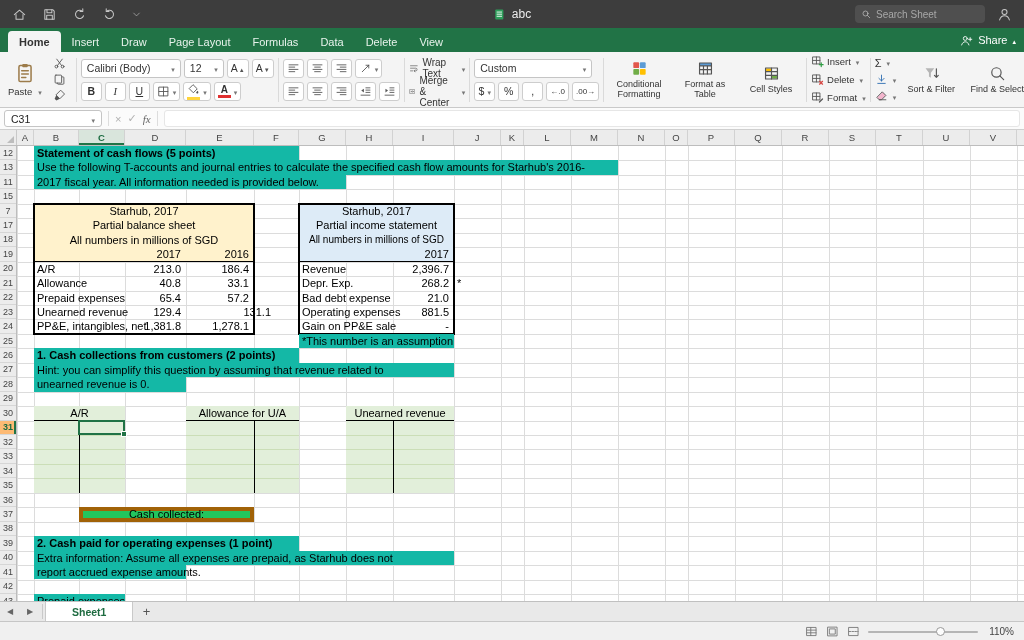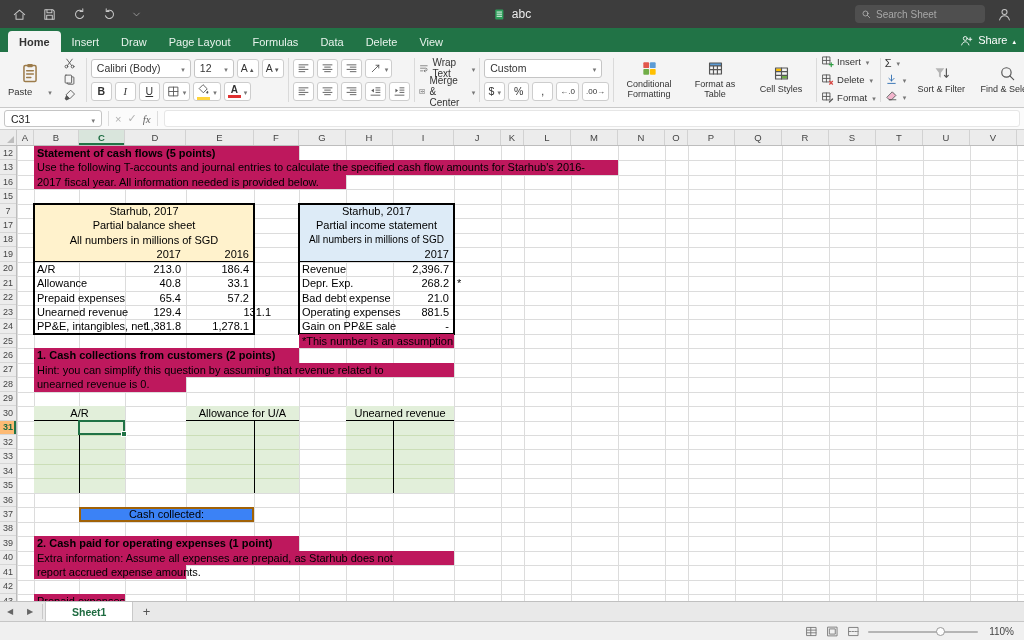--- a/index.html
+++ b/index.html
@@ -29,21 +29,21 @@
 .sharebox .tbicon{color:#fff;width:13px;height:13px}
 .ddw::after{content:"▴";font-size:7px;color:#fff}
 
 
 .ribbon{height:56px;flex:0 0 56px;background:#f4f4f4;border-bottom:1px solid #c9c9c9;display:flex;align-items:center;padding:2px 6px;gap:4px;overflow:hidden}
 .rsep{width:1px;height:44px;background:#dadada;flex:0 0 1px}
 .rgroup{display:flex;align-items:center;gap:4px;height:100%}
 .rgroup.col{flex-direction:column;justify-content:center;align-items:flex-start;gap:4px}
 .rrow{display:flex;align-items:center;gap:3px}
 .bigbtn{display:flex;flex-direction:column;align-items:center;justify-content:center;gap:2px;font-size:9px;color:#333;text-align:center;padding:1px 2px}
-.blbl{display:flex;align-items:center;gap:14px;font-size:9.5px;color:#333}
+.blbl{display:flex;align-items:center;gap:4px;font-size:9.5px;color:#333}
 .lbl2{font-size:9px;color:#333;text-align:center;line-height:1.12;width:58px}
 .ministack{display:flex;flex-direction:column;justify-content:center;gap:2px}
 .mbtn{width:24px;height:14px;display:flex;align-items:center;justify-content:center;color:#555}
 .ricon{display:inline-block;color:#555}
 .ricon svg{width:100%;height:100%;display:block}
 .ricon.lg{width:22px;height:22px;color:#9c7b4a}
 .ricon.sm{width:13px;height:13px}
 .ricon.md{width:17px;height:17px}
 .combo{height:19px;background:#fff;border:1px solid #c5c5c5;border-radius:3px;display:flex;align-items:center;justify-content:space-between;padding:0 5px;font-size:10.5px;color:#333}
 .tbtn{height:19px;min-width:21px;background:#fff;border:1px solid #cdcdcd;border-radius:3px;display:inline-flex;align-items:center;justify-content:center;font-size:10.5px;color:#333;padding:0 3px;gap:1px}
@@ -84,30 +84,30 @@
 .rowhdr.sel{background:#fdba74;color:#1a6b40;font-weight:bold;box-shadow:inset -2px 0 0 #217346}
 .vline{position:absolute;top:0;height:455px;width:1px;background:#dcdcdc}
 .hline{position:absolute;left:17px;right:0;height:1px;background:#dcdcdc}
 
 
 .cell{position:absolute;font-size:11px;color:#000;white-space:nowrap;padding:0 3px;overflow:visible}
 .cell.r{text-align:right;padding-right:5px}
 .cell.c{text-align:center}
 .cell.b{font-weight:bold}
 .cell.sm{font-size:10px}
-.bgw{background:#be185d}
+.bgw{background:#14b8a6}
 .bgy{background:#fff2cc}
 .bgb{background:#ddebf7}
 .hdrline{border-bottom:1px solid #000}
 .tblborder{position:absolute;border:2px solid #000;pointer-events:none}
 .tablock{position:absolute;background:#e2efda}
 .tainner{position:absolute;height:1px;background:#cbdeb7}
 .tahdr{border-bottom:1px solid #000}
 .tvline{position:absolute;width:1px;background:#000}
-.cashbox{background:#3b82f6;border:2px solid #a16207;display:flex;align-items:center;justify-content:center}
+.cashbox{background:#22c55e;border:4px solid #a16207;display:flex;align-items:center;justify-content:center}
 .selbox{position:absolute;border:2px solid #217346;pointer-events:none}
 .selhandle{position:absolute;right:-4px;bottom:-4px;width:6px;height:6px;background:#217346;border:1px solid #fff}
 
 
 .sheettabs{height:20px;flex:0 0 20px;background:#e9e9e9;border-top:1px solid #c0c0c0;display:flex;align-items:stretch}
 .stnav{width:20px;display:flex;align-items:center;justify-content:center;color:#666;font-size:8px}
 .stnav.prev::after{content:"◀"}
 .stnav.next::after{content:"▶"}
 .stsep{width:1px;background:#c9c9c9;margin:2px 2px}
 .stab{background:#fff;padding:0 26px;display:flex;align-items:center;font-size:10.5px;border-left:1px solid #c9c9c9;border-right:1px solid #c9c9c9}
@@ -717,21 +717,21 @@
         <div class="cell bgw" style="left: 34px; width: 420px; top: 404.6px; height: 14.45px; line-height: 14.45px;">Extra information: Assume all expenses are prepaid, as Starhub does not</div>
         <div class="cell bgw" style="left: 34px; width: 152px; top: 419.05px; height: 14.45px; line-height: 14.45px;">report accrued expense amounts.</div>
         <div class="cell bgw" style="left: 34px; width: 91px; top: 447.95px; height: 14.45px; line-height: 14.45px;">Prepaid expenses</div>
         <div class="selbox" style="left: 78px; top: 273.55px; width: 47px; height: 15.45px;">
           <div class="selhandle"></div>
         </div>
       </div>
     <div id="rowheaders">
         <div class="rowhdr" style="top: 0px; height: 14.45px;">12</div>
         <div class="rowhdr" style="top: 14.45px; height: 14.45px;">13</div>
-        <div class="rowhdr" style="top: 28.9px; height: 14.45px;">16</div>
+        <div class="rowhdr" style="top: 28.9px; height: 14.45px;">11</div>
         <div class="rowhdr" style="top: 43.35px; height: 14.45px;">15</div>
         <div class="rowhdr" style="top: 57.8px; height: 14.45px;">7</div>
         <div class="rowhdr" style="top: 72.25px; height: 14.45px;">17</div>
         <div class="rowhdr" style="top: 86.7px; height: 14.45px;">18</div>
         <div class="rowhdr" style="top: 101.15px; height: 14.45px;">19</div>
         <div class="rowhdr" style="top: 115.6px; height: 14.45px;">20</div>
         <div class="rowhdr" style="top: 130.05px; height: 14.45px;">21</div>
         <div class="rowhdr" style="top: 144.5px; height: 14.45px;">22</div>
         <div class="rowhdr" style="top: 158.95px; height: 14.45px;">23</div>
         <div class="rowhdr" style="top: 173.4px; height: 14.45px;">24</div>

